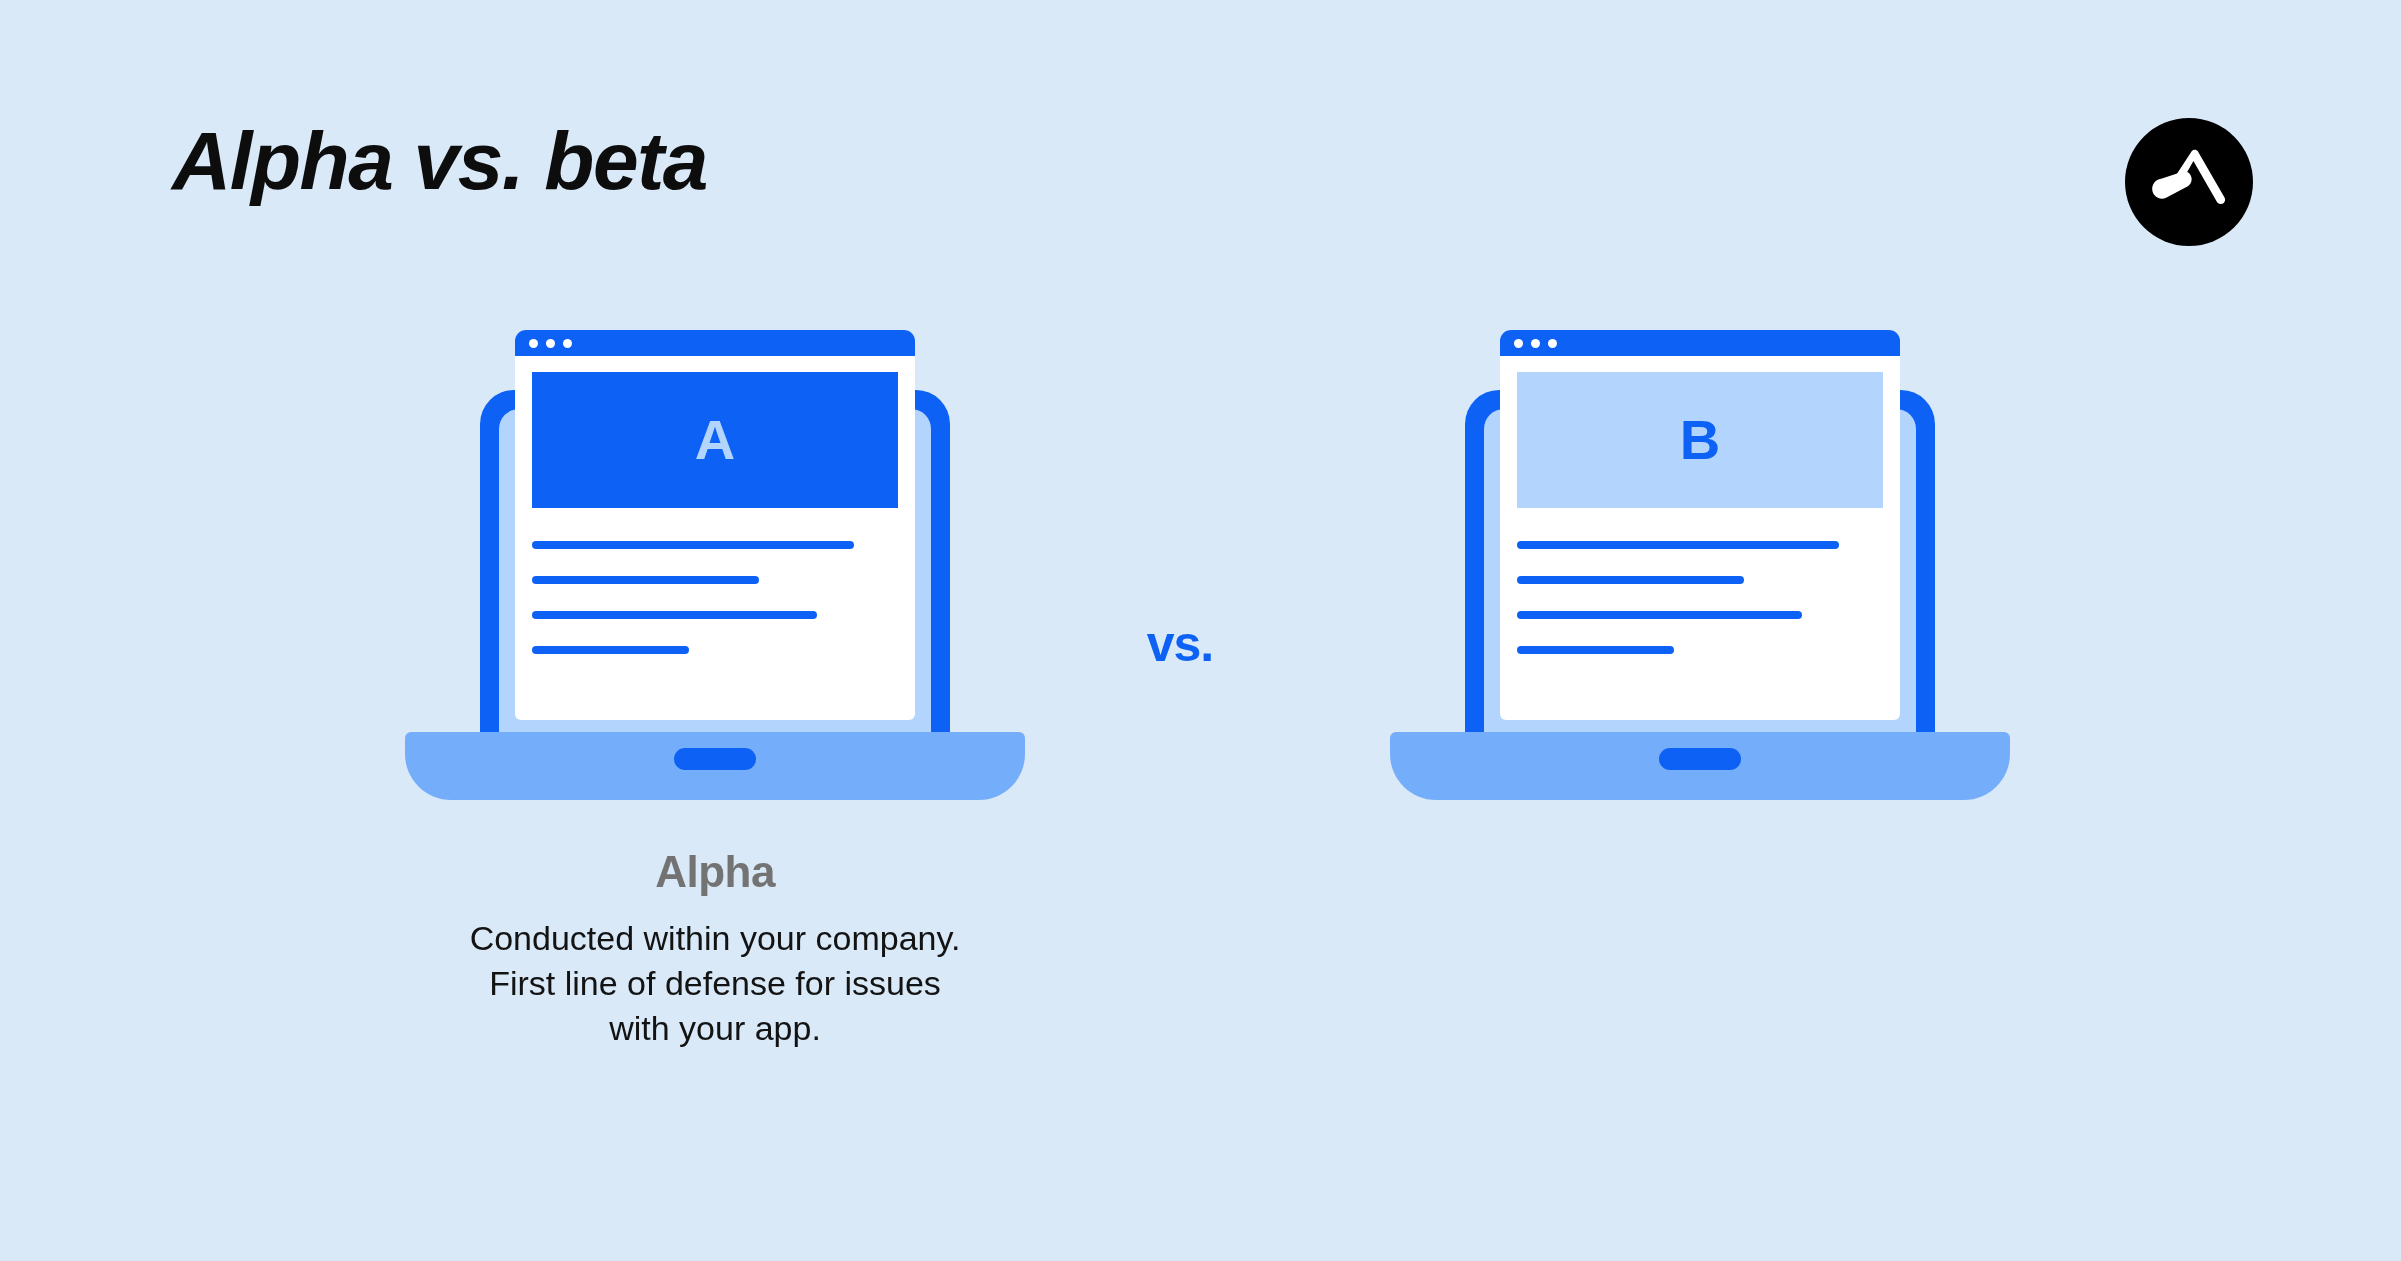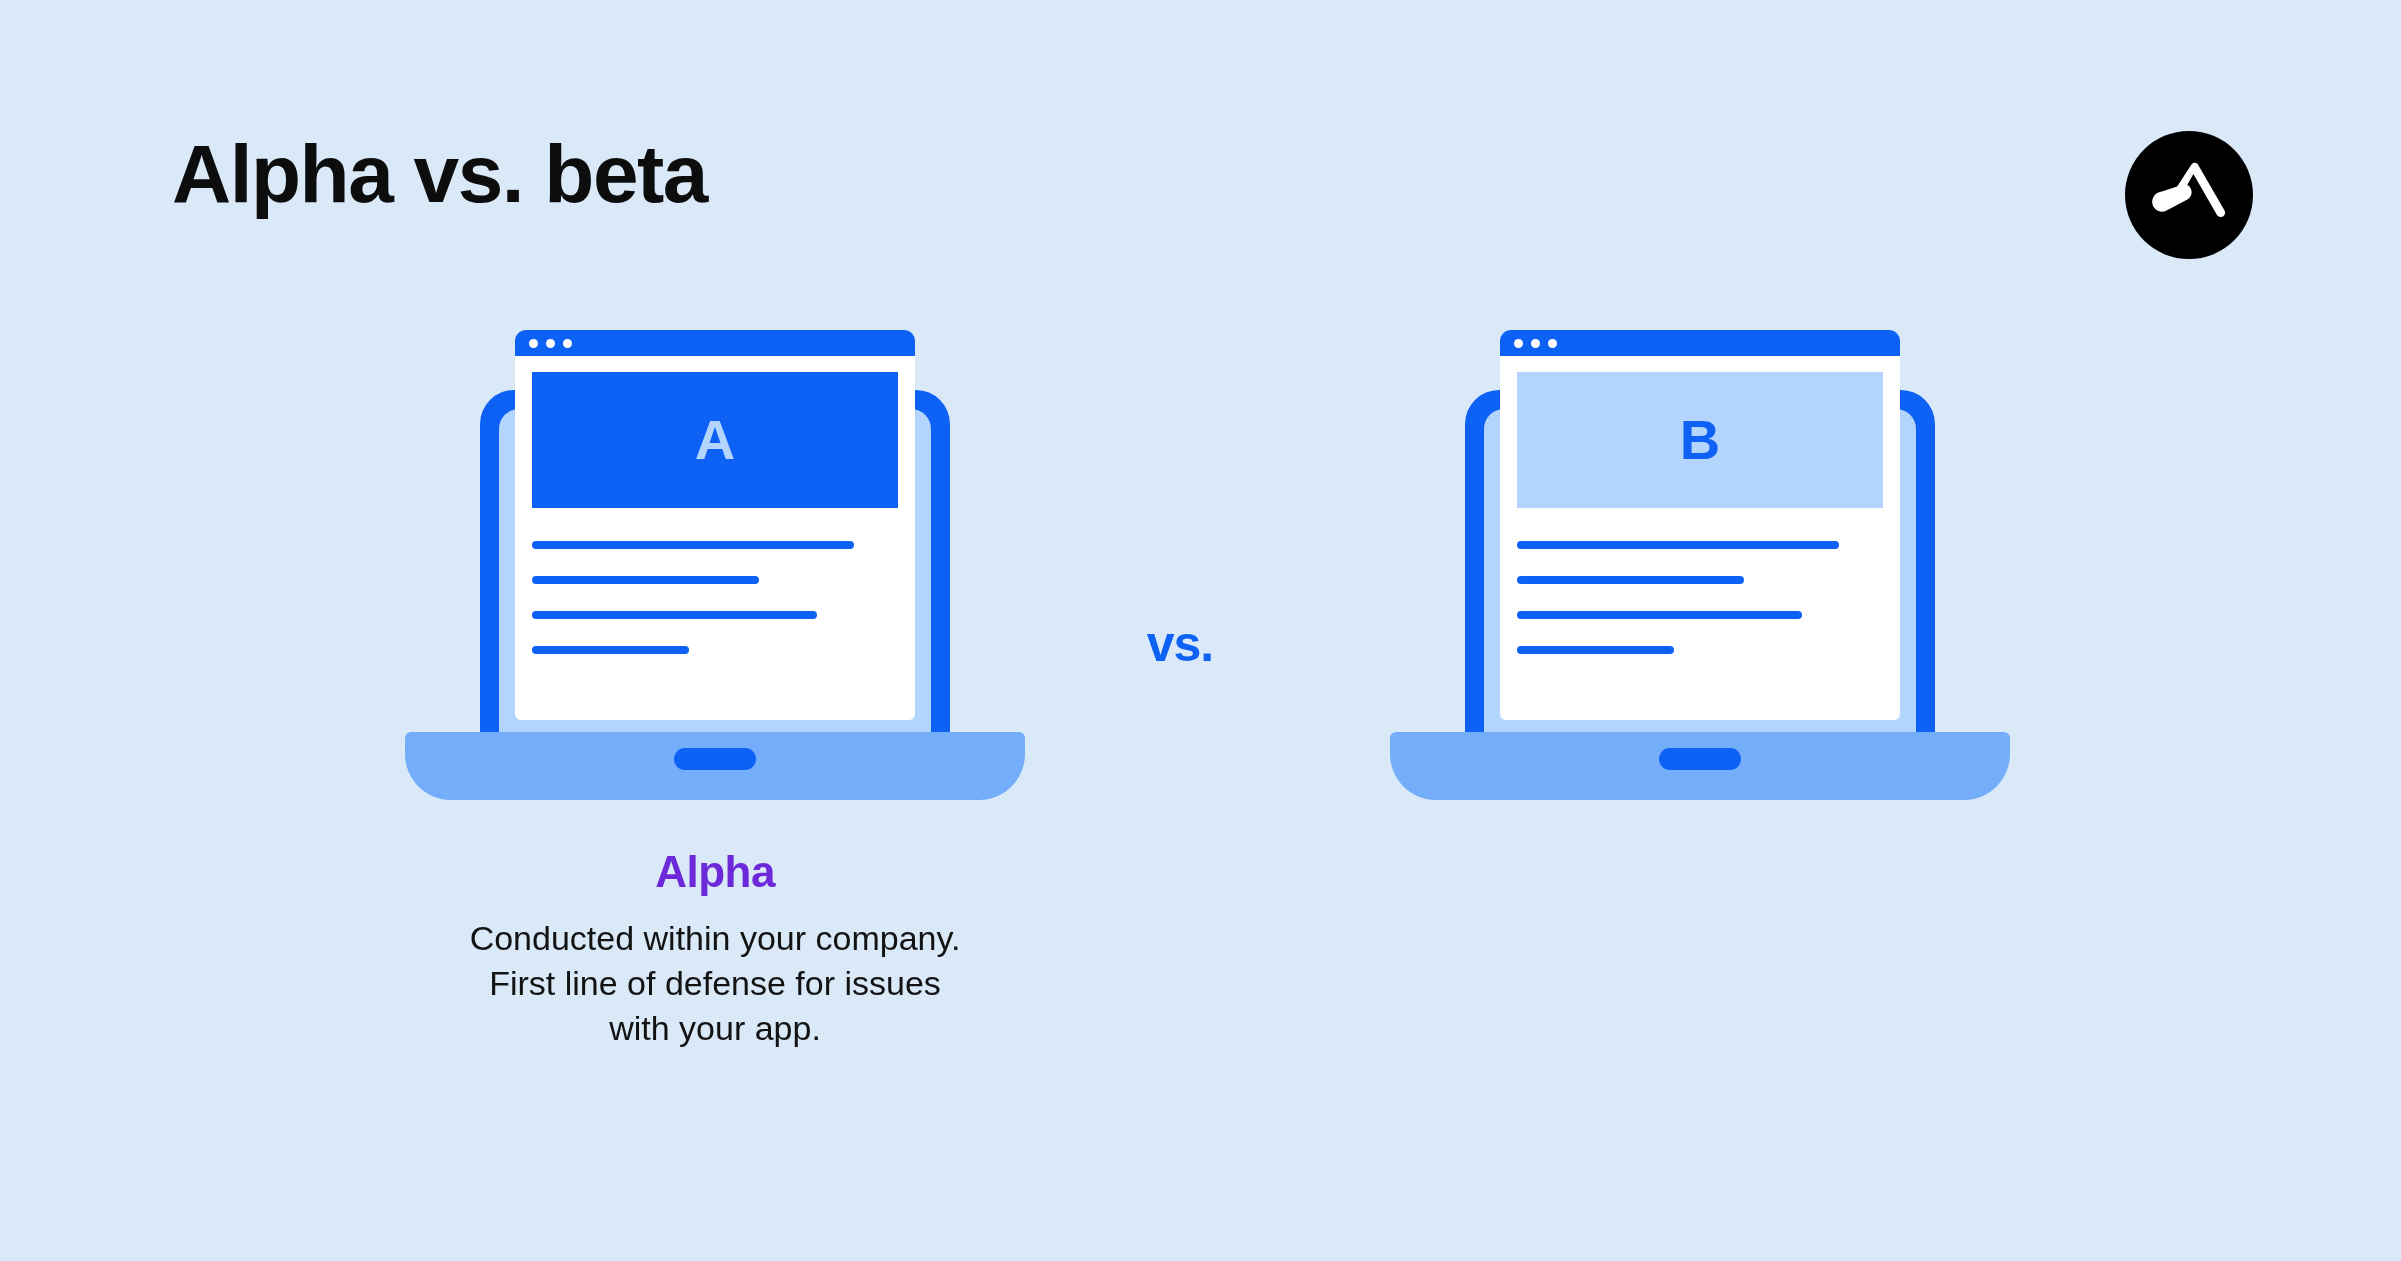--- a/index.html
+++ b/index.html
@@ -12,23 +12,24 @@
     height: 1261px;
     background: #d9e9f8;
     font-family: "Liberation Sans", "DejaVu Sans", sans-serif;
     overflow: hidden;
     position: relative;
   }
 
   
   #header {
     position: absolute;
-    top: 13px; left: 0;
+    top: 0; left: 0;
     width: 2218px;
     height: 300px;
+    font-style: italic;
   }
   #page-title {
     position: absolute;
     left: 172px;
     top: 120px;
     font-size: 82px;
     font-weight: 700;
     color: #0d0d0d;
     letter-spacing: -1.5px;
     line-height: 1;
@@ -188,21 +189,21 @@
   .caption {
     position: absolute;
     top: 520px;
     left: 0;
     width: 980px;
     text-align: center;
   }
   .caption-title {
     font-size: 44px;
     font-weight: 700;
-    color: #6d28d9;
+    color: #737373;
     line-height: 1;
     margin-bottom: 22px;
     letter-spacing: -0.5px;
   }
   .caption-body {
     font-size: 34px;
     font-weight: 400;
     color: #131313;
     line-height: 1.33;
     white-space: pre-line;

